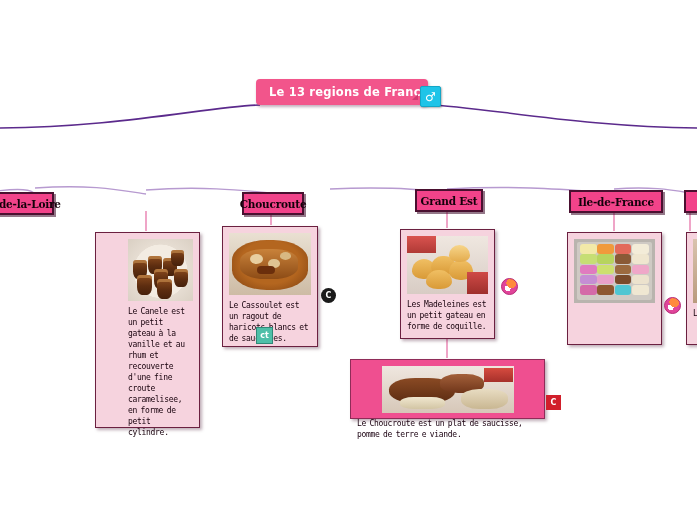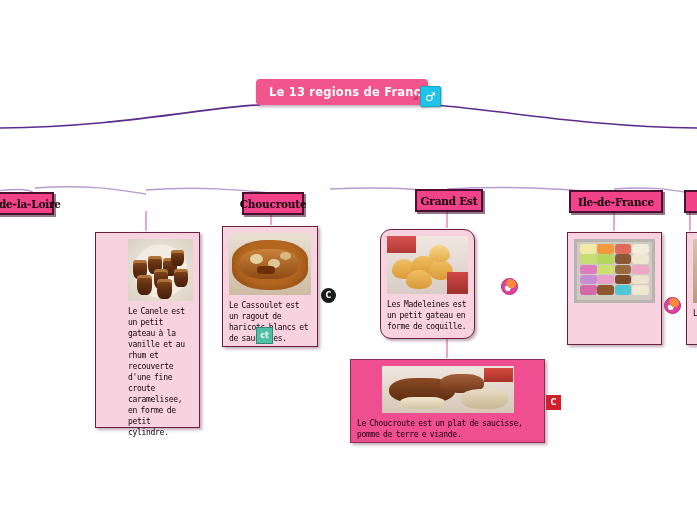--- a/index.html
+++ b/index.html
@@ -181,37 +181,37 @@
         <i style="left:62%;top:30%;width:14%;height:13%;border-radius:50%;background:#d8b882;"></i>
         <i style="left:34%;top:54%;width:22%;height:12%;border-radius:6px;background:#6b2f0c;"></i>
       </div>
     </div>
     <div class="txt">Le Cassoulet est un ragout de haricots blancs et de saucisses.</div>
   </div>
   <div class="cbadge black" style="left:321px;top:288px;">
     <i>C</i>
   </div>
 
-  <div class="card" style="left:380px;top:229px;width:95px;height:110px;border-radius:11px;">
+  <div class="card" style="left:400px;top:229px;width:95px;height:110px;">
     <div class="thumb" style="height:58px;">
       <div class="ph ph-madeleine">
         <i style="left:6%;top:40%;width:30%;height:34%;"></i>
         <i style="left:30%;top:34%;width:30%;height:34%;"></i>
         <i style="left:52%;top:42%;width:30%;height:34%;"></i>
         <i style="left:24%;top:58%;width:32%;height:34%;"></i>
         <i style="left:52%;top:16%;width:26%;height:28%;background:linear-gradient(#f7d58a,#e3ab4c);"></i>
         <i style="left:0%;top:0%;width:36%;height:30%;border-radius:0;background:linear-gradient(#d9534f,#b03a36);"></i>
         <i style="left:74%;top:62%;width:26%;height:38%;border-radius:0;background:linear-gradient(#cf4a46,#9e2f2c);"></i>
       </div>
     </div>
     <div class="txt">Les Madeleines est un petit gateau en forme de coquille.</div>
   </div>
   <div class="cbadge peach" style="left:501px;top:278px;"></div>
 
-  <div class="card dark" style="left:350px;top:359px;width:195px;height:84px;">
+  <div class="card dark" style="left:350px;top:359px;width:195px;height:60px;">
     <div class="thumb" style="height:47px;width:132px;margin:0 auto;">
       <div class="ph ph-choucroute">
         <i style="left:0%;top:0%;width:100%;height:100%;background:linear-gradient(#efe7df,#d6c7b8);"></i>
         <i style="left:6%;top:26%;width:50%;height:52%;border-radius:40%/46%;background:linear-gradient(#8a4a24,#5c2c11);"></i>
         <i style="left:44%;top:18%;width:34%;height:40%;border-radius:40%/44%;background:linear-gradient(#a3603a,#70361a);"></i>
         <i style="left:60%;top:48%;width:36%;height:44%;border-radius:38%/42%;background:linear-gradient(#e8dcc2,#c9b792);"></i>
         <i style="left:14%;top:66%;width:34%;height:26%;border-radius:30%/40%;background:linear-gradient(#f0e7cf,#d2c5a4);"></i>
         <i style="left:78%;top:4%;width:22%;height:30%;background:linear-gradient(#d64b3f,#a6302a);"></i>
       </div>
     </div>

